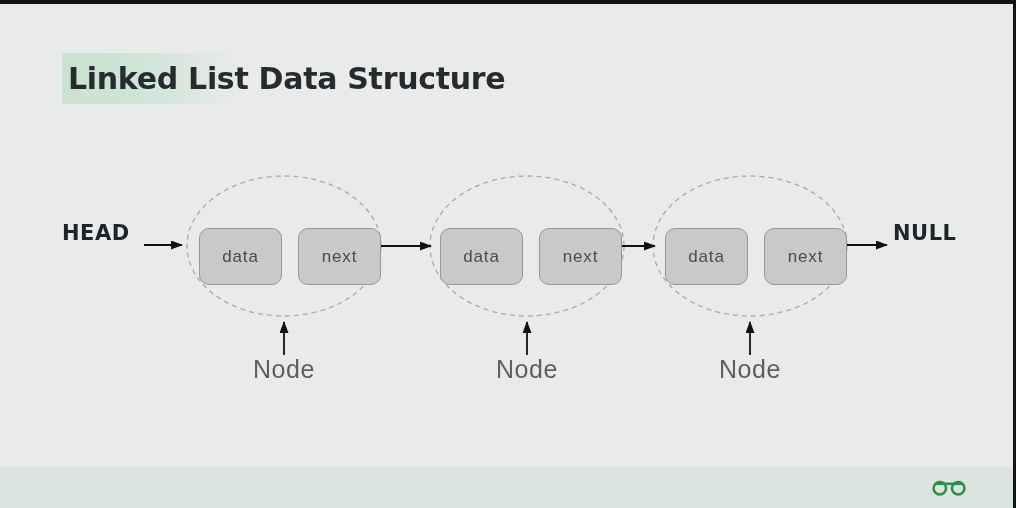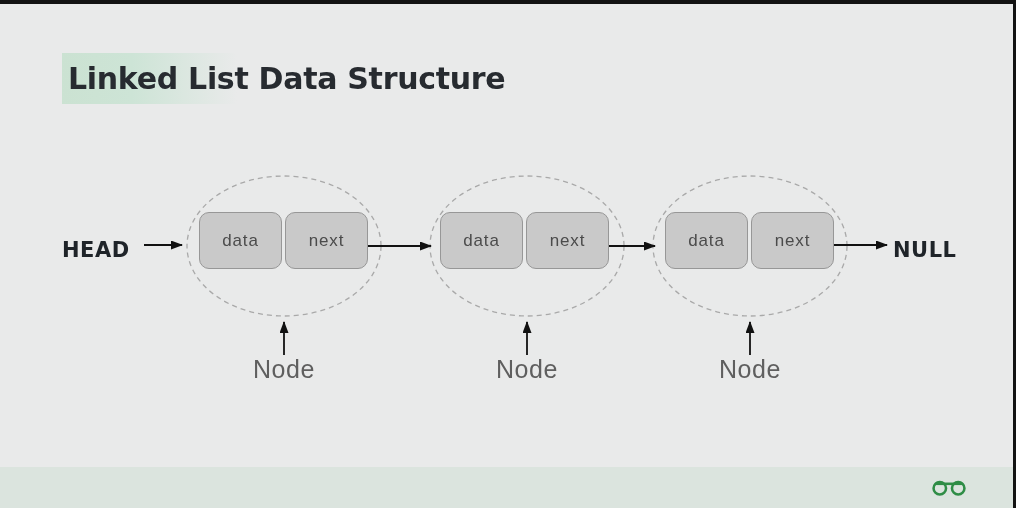--- a/index.html
+++ b/index.html
@@ -29,34 +29,34 @@
     color: #272b30;
     font-family: "DejaVu Sans", "Liberation Sans", sans-serif;
   }
   .diagram-svg {
     position: absolute;
     left: 0; top: 0;
     width: 1013px; height: 504px;
   }
   .end-label {
     position: absolute;
-    top: 234px;
+    top: 217px;
     font-size: 21px;
     font-weight: bold;
     letter-spacing: 0.5px;
     color: #1f2429;
     font-family: "DejaVu Sans", "Liberation Sans", sans-serif;
   }
   .head-label { left: 62px; }
   .null-label { left: 893px; }
   .node-pair {
     position: absolute;
-    top: 208px;
+    top: 224px;
     display: flex;
-    gap: 3px;
+    gap: 16px;
   }
   .node-pair.n0 { left: 199px; }
   .node-pair.n1 { left: 440px; }
   .node-pair.n2 { left: 665px; }
   .cell {
     width: 83px; height: 57px;
     background: #c9c9c9;
     border: 1.5px solid #979797;
     border-radius: 10px;
     display: flex;

